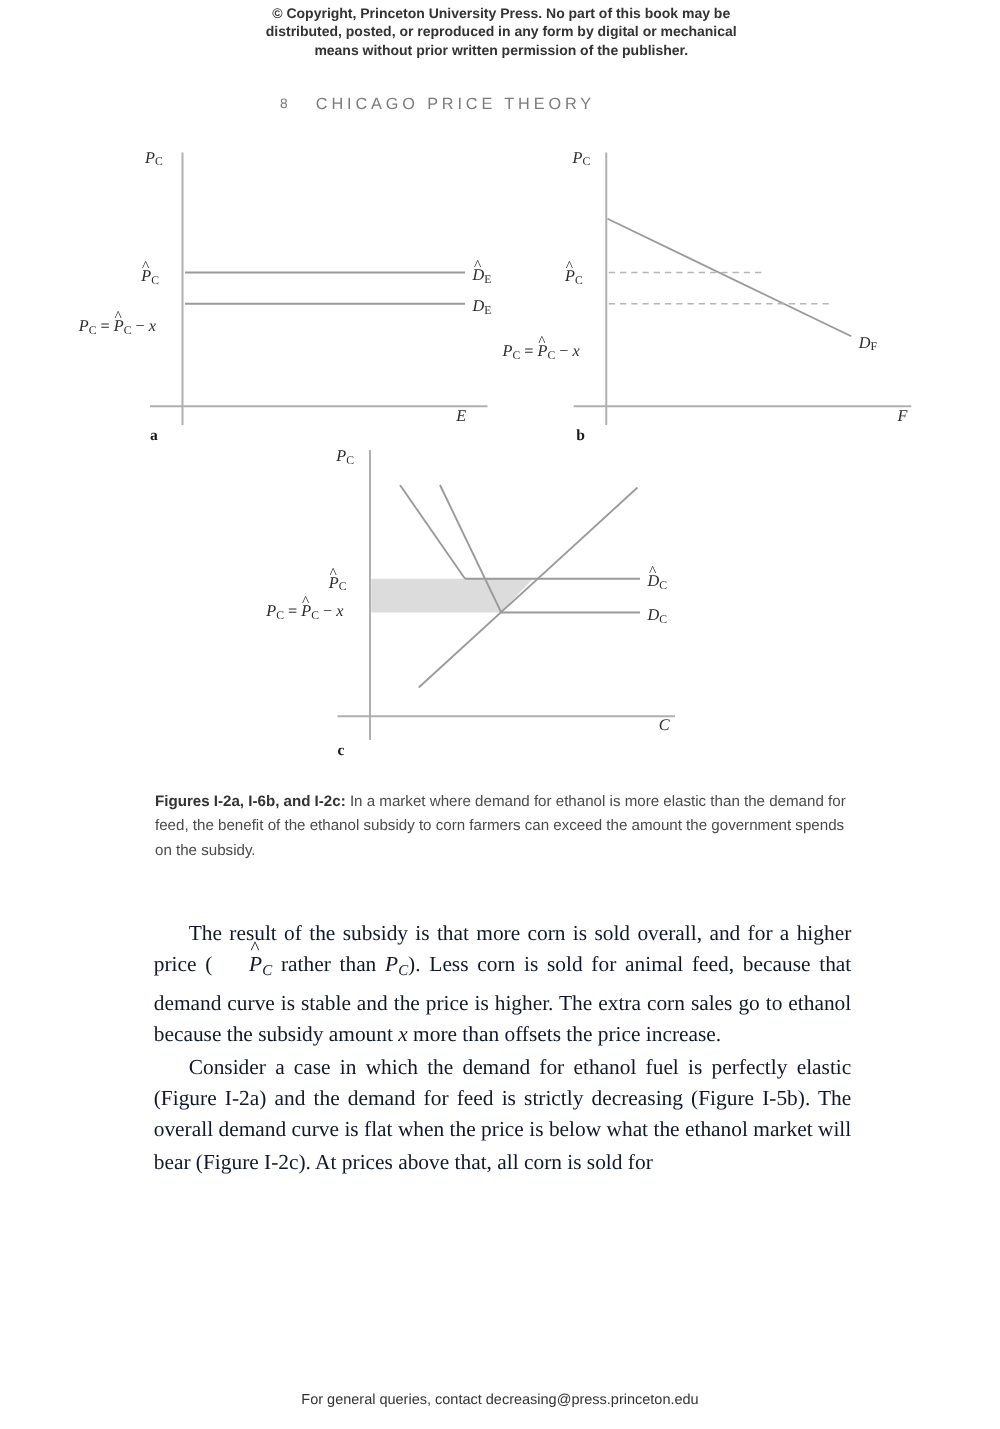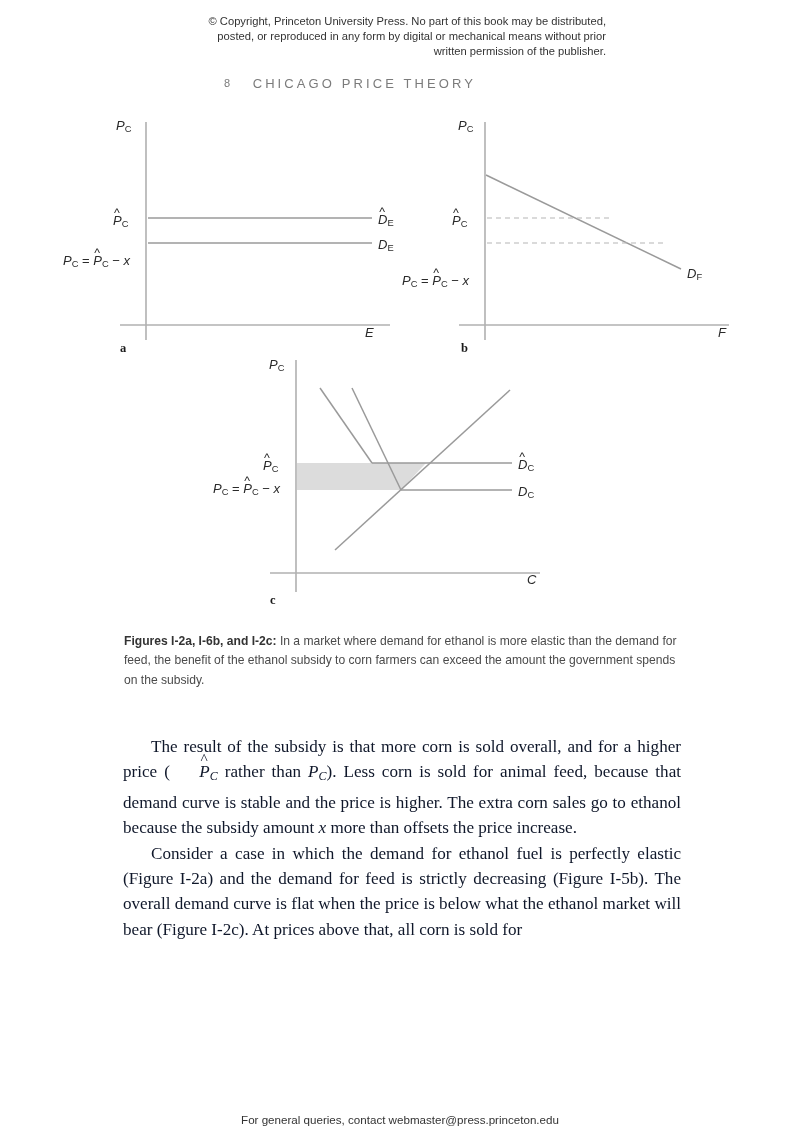--- a/index.html
+++ b/index.html
@@ -13,27 +13,28 @@
     position: relative;
     font-family: "Liberation Serif", serif;
     color: #1a1a1a;
     overflow: hidden;
   }
 
   
   #copyright-notice {
     position: absolute;
     left: 196px;
-    top: 14px;
+    top: 4px;
     width: 410px;
     font-family: "Liberation Sans", sans-serif;
     font-size: 11.2px;
     line-height: 15.2px;
     color: #333333;
-    text-align: right;
+    text-align: center;
+    font-weight: bold;
   }
 
   
   #running-head {
     position: absolute;
     left: 0;
     top: 74px;
     width: 700px;
     text-align: center;
     font-family: "Liberation Sans", sans-serif;
@@ -55,21 +56,21 @@
     position: absolute;
     left: 0;
     top: 105px;
     width: 800px;
     height: 520px;
   }
   #figure-block svg { display: block; }
 
   .fig-label {
     position: absolute;
-    font-family: Liberation Sans, sans-serif;
+    font-family: Liberation Serif, serif;
     font-size: 13px;
     color: #2a2a2a;
     white-space: nowrap;
   }
   .fig-label .hatvar {
     position: relative;
     font-style: italic;
     display: inline-block;
   }
   .fig-label .hatvar .hat {
@@ -265,13 +266,13 @@
   <span class="panel-letter" style="left:270px; top:488px;">c</span>
 </div>
 
 <div id="figure-caption"><span class="cap-lead">Figures I-2a, I-6b, and I-2c:</span><span> In a market where demand for ethanol is more elastic than the demand for feed, the benefit of the ethanol subsidy to corn farmers can exceed the amount the government spends on the subsidy.</span></div>
 
 <div id="body-text">
   <p>The result of the subsidy is that more corn is sold overall, and for a higher price ( <span class="hatvar"><span class="hat">^</span>P</span><sub>C</sub> rather than <i>P</i><sub>C</sub>). Less corn is sold for animal feed, because that demand curve is stable and the price is higher. The extra corn sales go to ethanol because the subsidy amount <i>x</i> more than offsets the price increase.</p>
   <p>Consider a case in which the demand for ethanol fuel is perfectly elastic (Figure I-2a) and the demand for feed is strictly decreasing (Figure I-5b). The overall demand curve is flat when the price is below what the ethanol market will bear (Figure I-2c). At prices above that, all corn is sold for</p>
 </div>
 
-<div id="page-footer">For general queries, contact webmaster@press.princeton.edu</div>
+<div id="page-footer">For general queries, contact decreasing@press.princeton.edu</div>
 
 </body></html>

